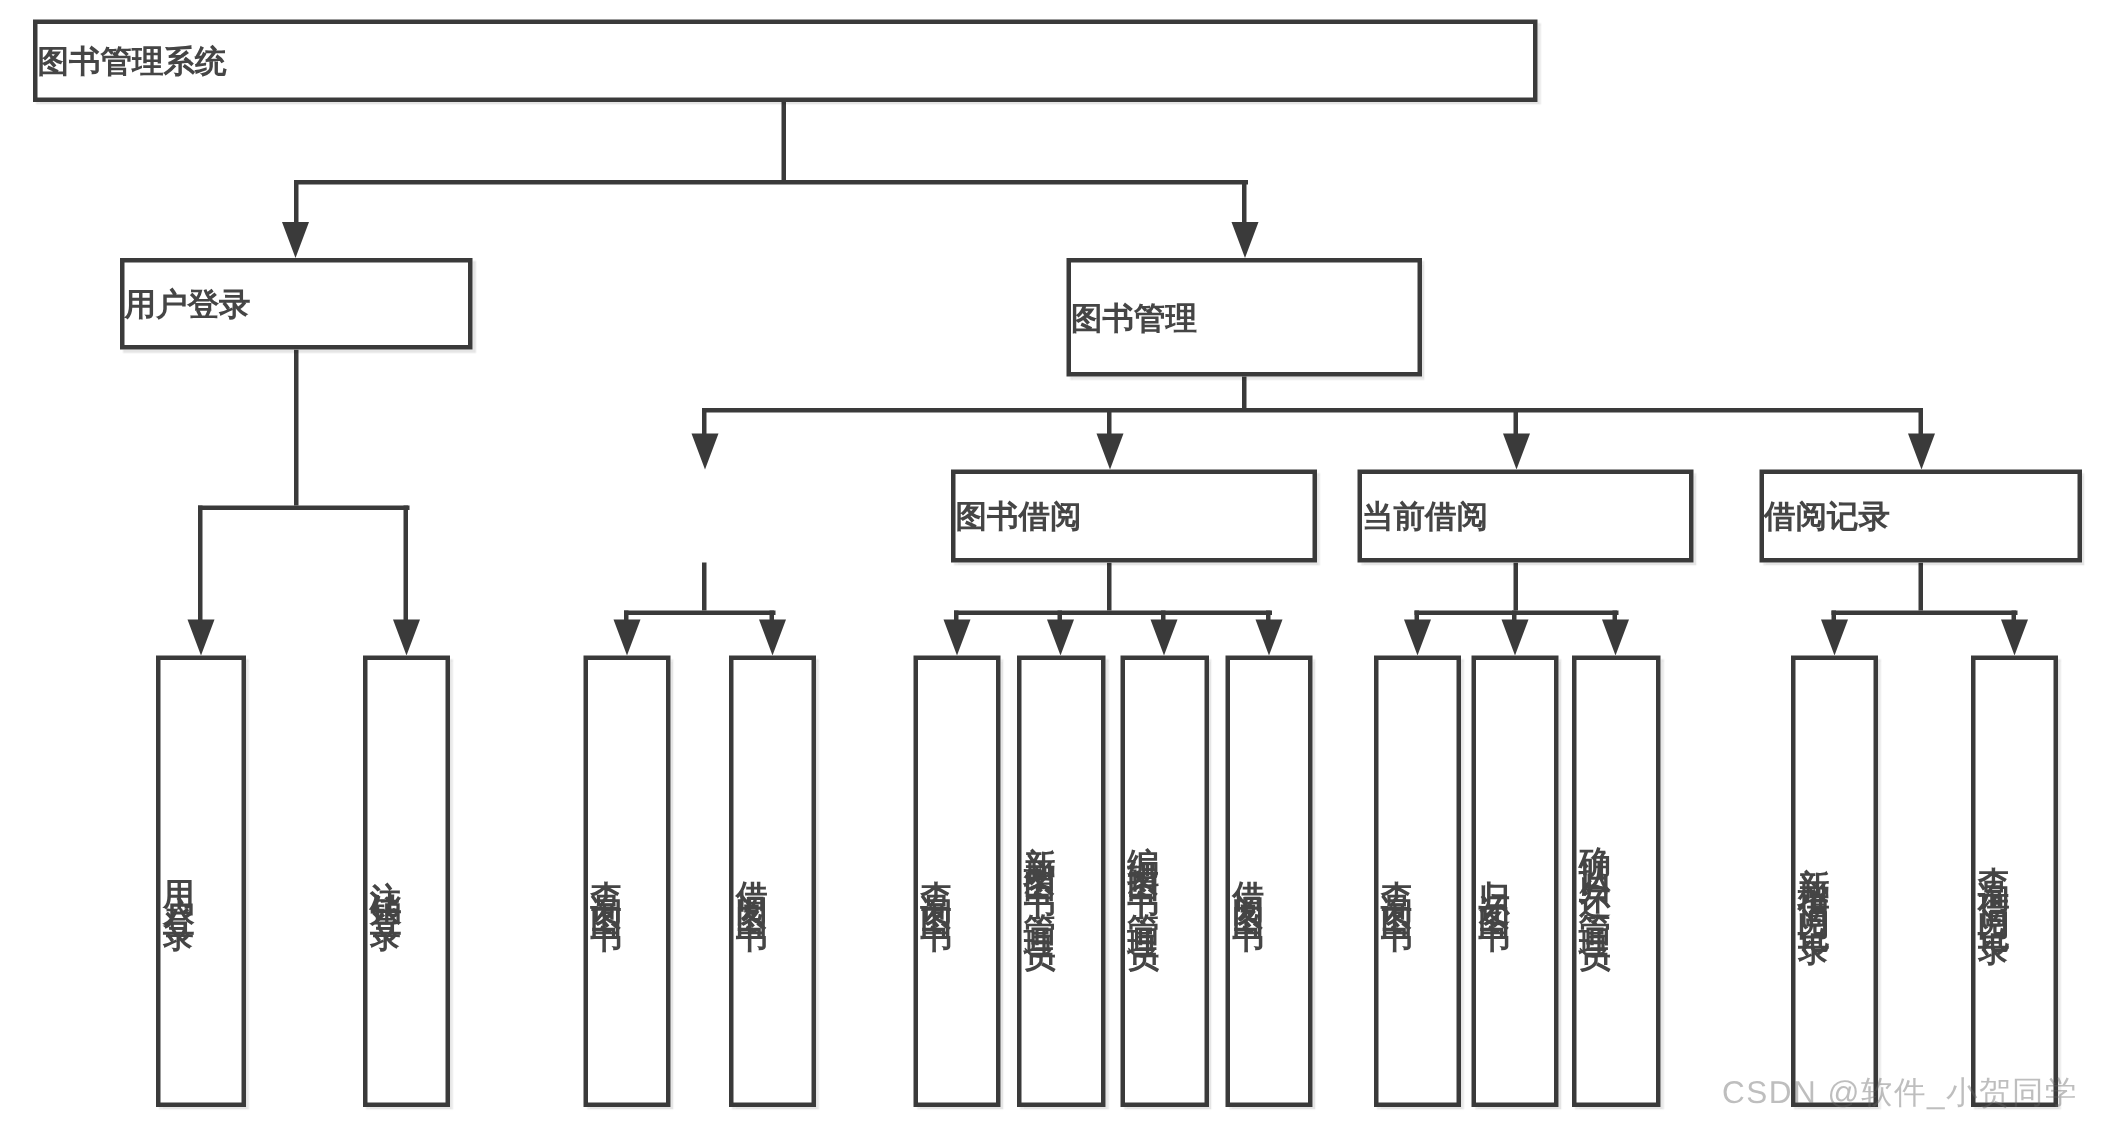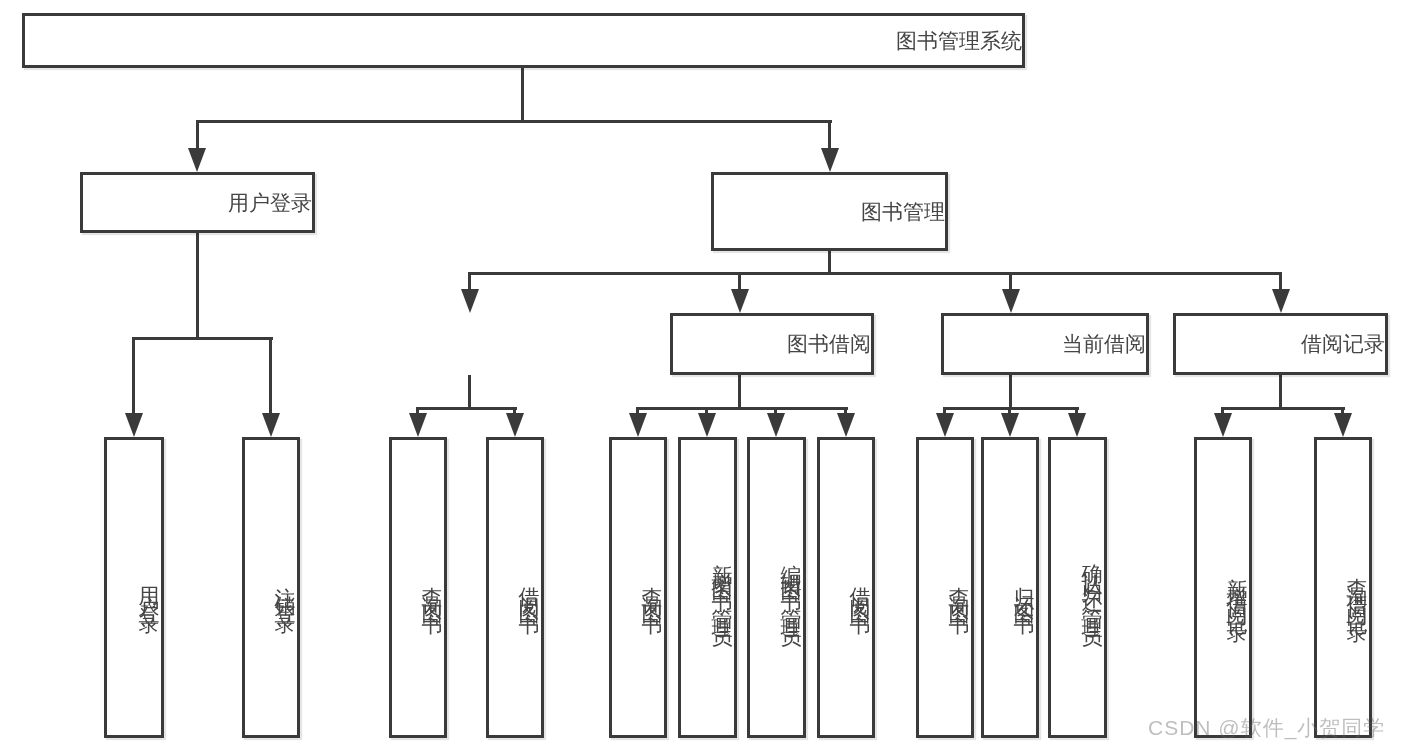--- a/index.html
+++ b/index.html
@@ -1,21 +1,21 @@
 <!DOCTYPE html>
 <html style="--line: #3a3a3a; --text: #454545; --bg: #ffffff;"><head>
 <meta charset="utf-8">
 <style>
   :root { --line:#3a3a3a; --text:#454545; --bg:#ffffff; --wm:#c2c2c2; }
   html,body { margin:0; padding:0; background:#fff; }
   .canvas { position:relative; width:1405px; height:747px; background:var(--bg);
             font-family:"Liberation Sans", sans-serif; color:var(--text); overflow:hidden; }
   .box { position:absolute; box-sizing:border-box; border:3px solid var(--line); background:#fff;
-         display:flex; align-items:center; justify-content:flex-end; font-size:21px;
-         box-shadow:2px 2px 1px rgba(0,0,0,0.10); }
+         display:flex; align-items:center; justify-content:flex-start; font-size:21px;
+         box-shadow:2px 2px 1px rgba(0,0,0,0.10);font-weight:bold; }
   .vbox span { writing-mode:vertical-rl; text-orientation:mixed; letter-spacing:9px; line-height:1.1; }
   .vl { position:absolute; width:3px; background:var(--line); }
   .hl { position:absolute; height:3px; background:var(--line); }
   .arr { position:absolute; width:0; height:0;
          border-left:9px solid transparent; border-right:9px solid transparent;
          border-top:24px solid var(--line); }
   .wm { position:absolute; font-size:21px; color:rgba(100,100,100,0.42); letter-spacing:1px; white-space:nowrap; }
 </style>
 </head>
 <body>
@@ -85,24 +85,24 @@
     <span>图书管理系统</span>
   </div>
 
   <div class="box" style="left:80px;top:172px;width:235px;height:61px">
     <span>用户登录</span>
   </div>
   <div class="box" style="left:711px;top:172px;width:237px;height:79px">
     <span>图书管理</span>
   </div>
 
-  <div class="box" style="left:670px;top:313px;width:204px;height:62px">
+  <div class="box" style="left:634px;top:313px;width:244px;height:62px">
     <span>图书借阅</span>
   </div>
-  <div class="box" style="left:941px;top:313px;width:208px;height:62px">
+  <div class="box" style="left:905px;top:313px;width:224px;height:62px">
     <span>当前借阅</span>
   </div>
   <div class="box" style="left:1173px;top:313px;width:215px;height:62px">
     <span>借阅记录</span>
   </div>
 
   <div class="box vbox" style="left:104px;top:437px;width:60px;height:301px">
     <span>用户登录</span>
   </div>
   <div class="box vbox" style="left:242px;top:437px;width:58px;height:301px">

